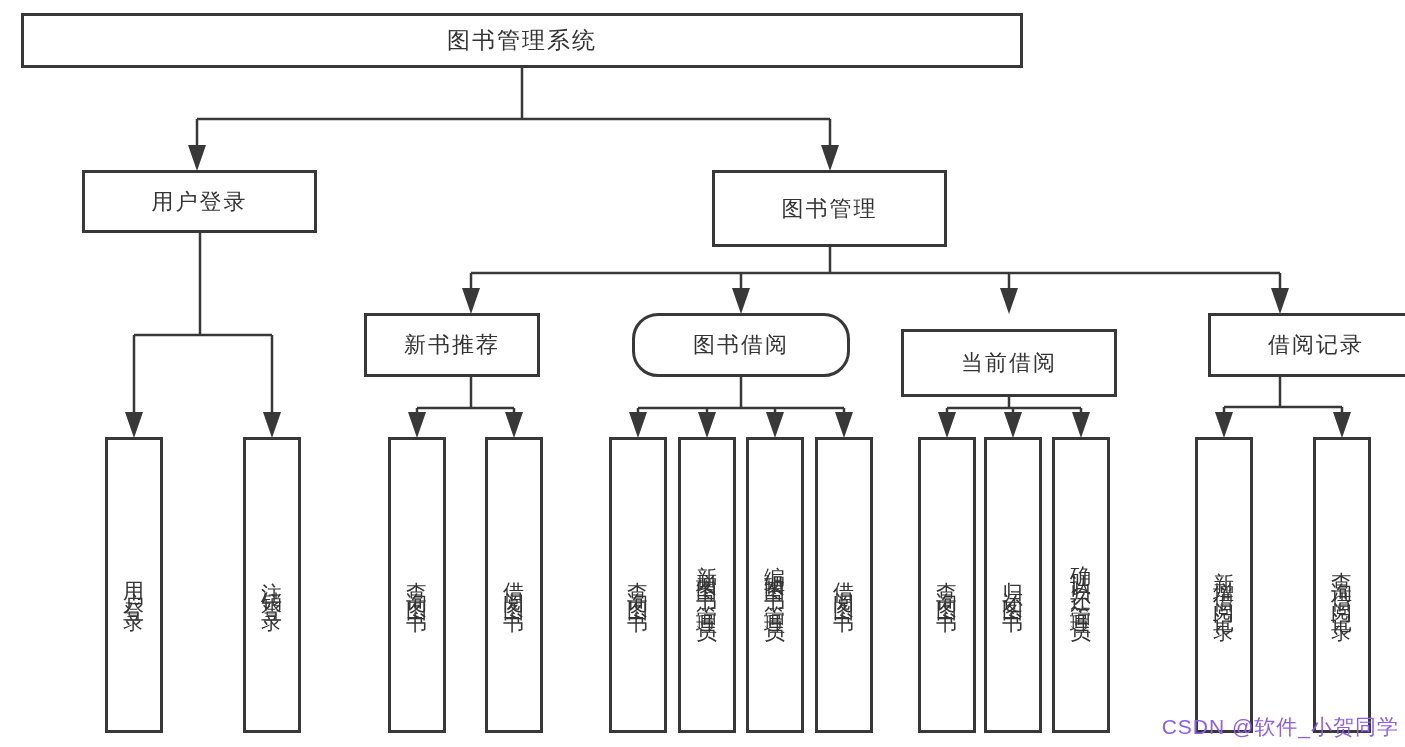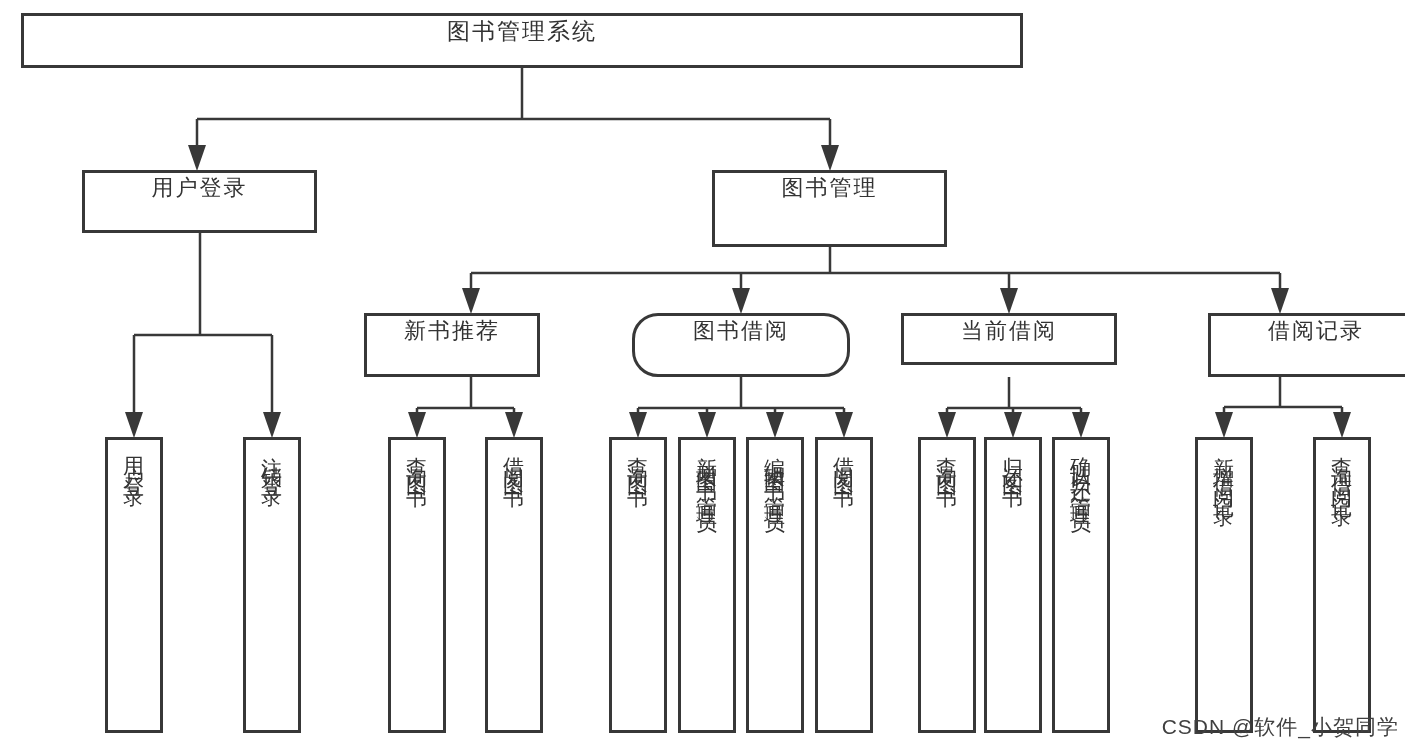--- a/index.html
+++ b/index.html
@@ -16,41 +16,41 @@
     position: absolute;
     left: 0; top: 0;
     width: 1405px; height: 747px;
   }
   .node {
     position: absolute;
     box-sizing: border-box;
     border: 3px solid #383838;
     background: #ffffff;
     display: flex;
-    align-items: flex-start;
+    align-items: center;
     justify-content: center;
     text-align: center;
   }
   .hlabel { font-size: 23px; letter-spacing: 2px; white-space: nowrap; }
   .node.l2 .hlabel, .node.l3 .hlabel { font-size: 22px; }
   .vlabel {
     writing-mode: vertical-rl;
     text-orientation: mixed;
     font-size: 21px;
     letter-spacing: 10px;
     line-height: 1;
     white-space: nowrap;
   }
   .vlabel.long { letter-spacing: 8px; }
   .watermark {
     position: absolute;
     right: 6px;
     bottom: 6px;
     font-size: 21px;
-    color: #404040;
+    color: #8b5cf6;
     letter-spacing: 1px;
     white-space: nowrap;
     z-index: 5;
   }
 </style>
 </head>
 <body>
 
 <div class="stage">
 
@@ -107,21 +107,21 @@
   <div class="node l2" style="left:712px; top:170px; width:235px; height:77px;">
     <span class="hlabel">图书管理</span>
   </div>
 
   <div class="node l3" style="left:364px; top:313px; width:176px; height:64px;">
     <span class="hlabel">新书推荐</span>
   </div>
   <div class="node l3" style="left:632px; top:313px; width:218px; height:64px;border-radius:26px;">
     <span class="hlabel">图书借阅</span>
   </div>
-  <div class="node l3" style="left:901px; top:313px; width:216px; height:52px;">
+  <div class="node l3" style="left:901px; top:329px; width:216px; height:68px;">
     <span class="hlabel">当前借阅</span>
   </div>
   <div class="node l3" style="left:1172px; top:313px; width:216px; height:64px;margin-left:36px;">
     <span class="hlabel">借阅记录</span>
   </div>
 
   <div class="node leaf" style="left:105px; top:437px; width:58px; height:296px;">
     <span class="vlabel">用户登录</span>
   </div>
   <div class="node leaf" style="left:243px; top:437px; width:58px; height:296px;">

